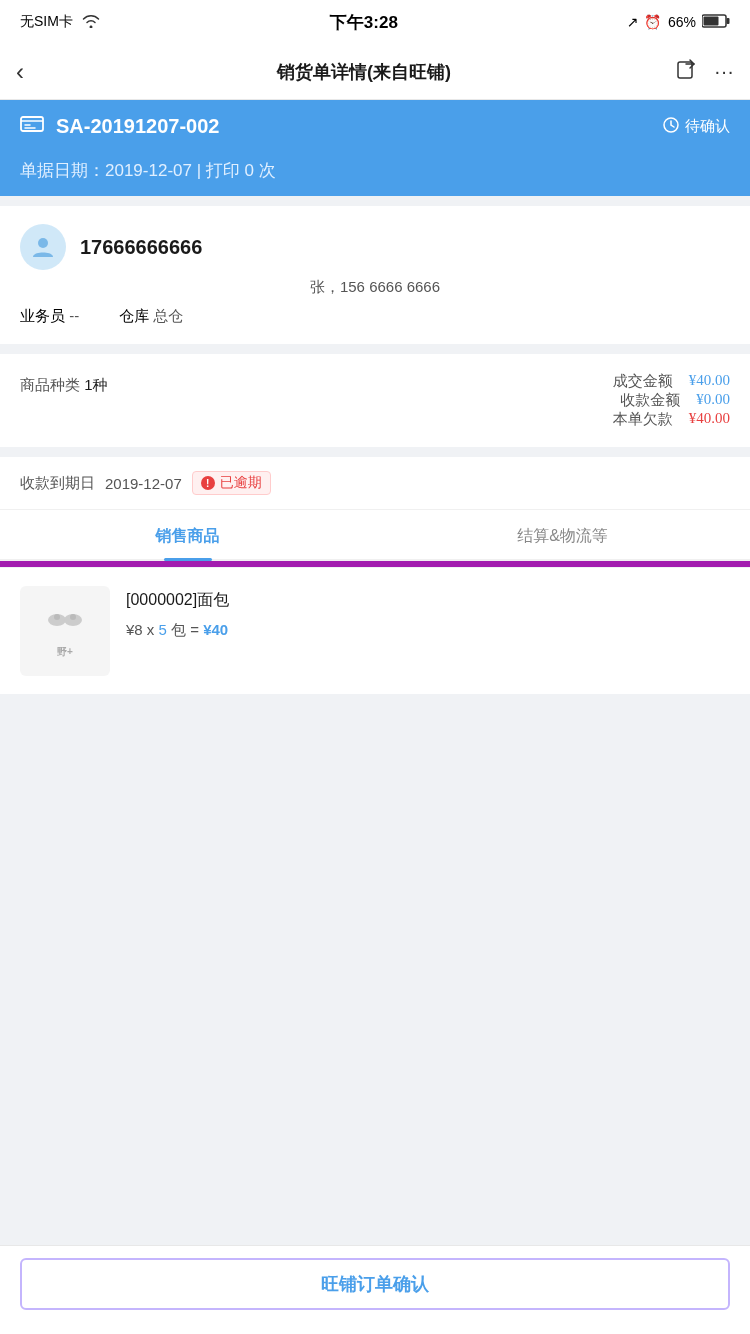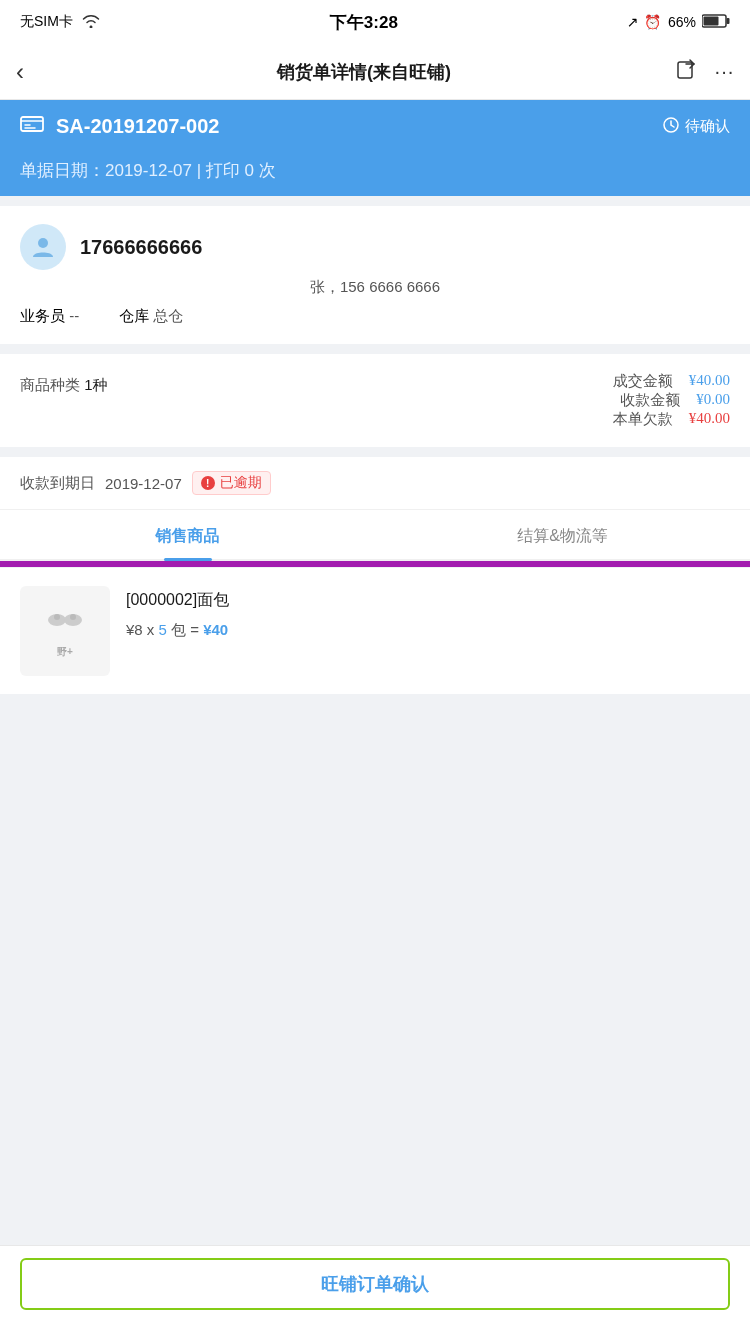--- a/index.html
+++ b/index.html
@@ -326,21 +326,21 @@
       bottom: 0;
       left: 0;
       width: 750px;
       background: #fff;
       padding: 12px 20px 24px 20px;
       border-top: 1px solid #e8e8e8;
     }
     .confirm-button {
       width: 100%;
       height: 52px;
-      border: 2px solid #84cc16;
+      border: 2px solid #c4b5fd;
       border-radius: 6px;
       background: #fff;
       color: #4a9fea;
       font-size: 18px;
       font-weight: 600;
       cursor: pointer;
       display: flex;
       align-items: center;
       justify-content: center;
     }

